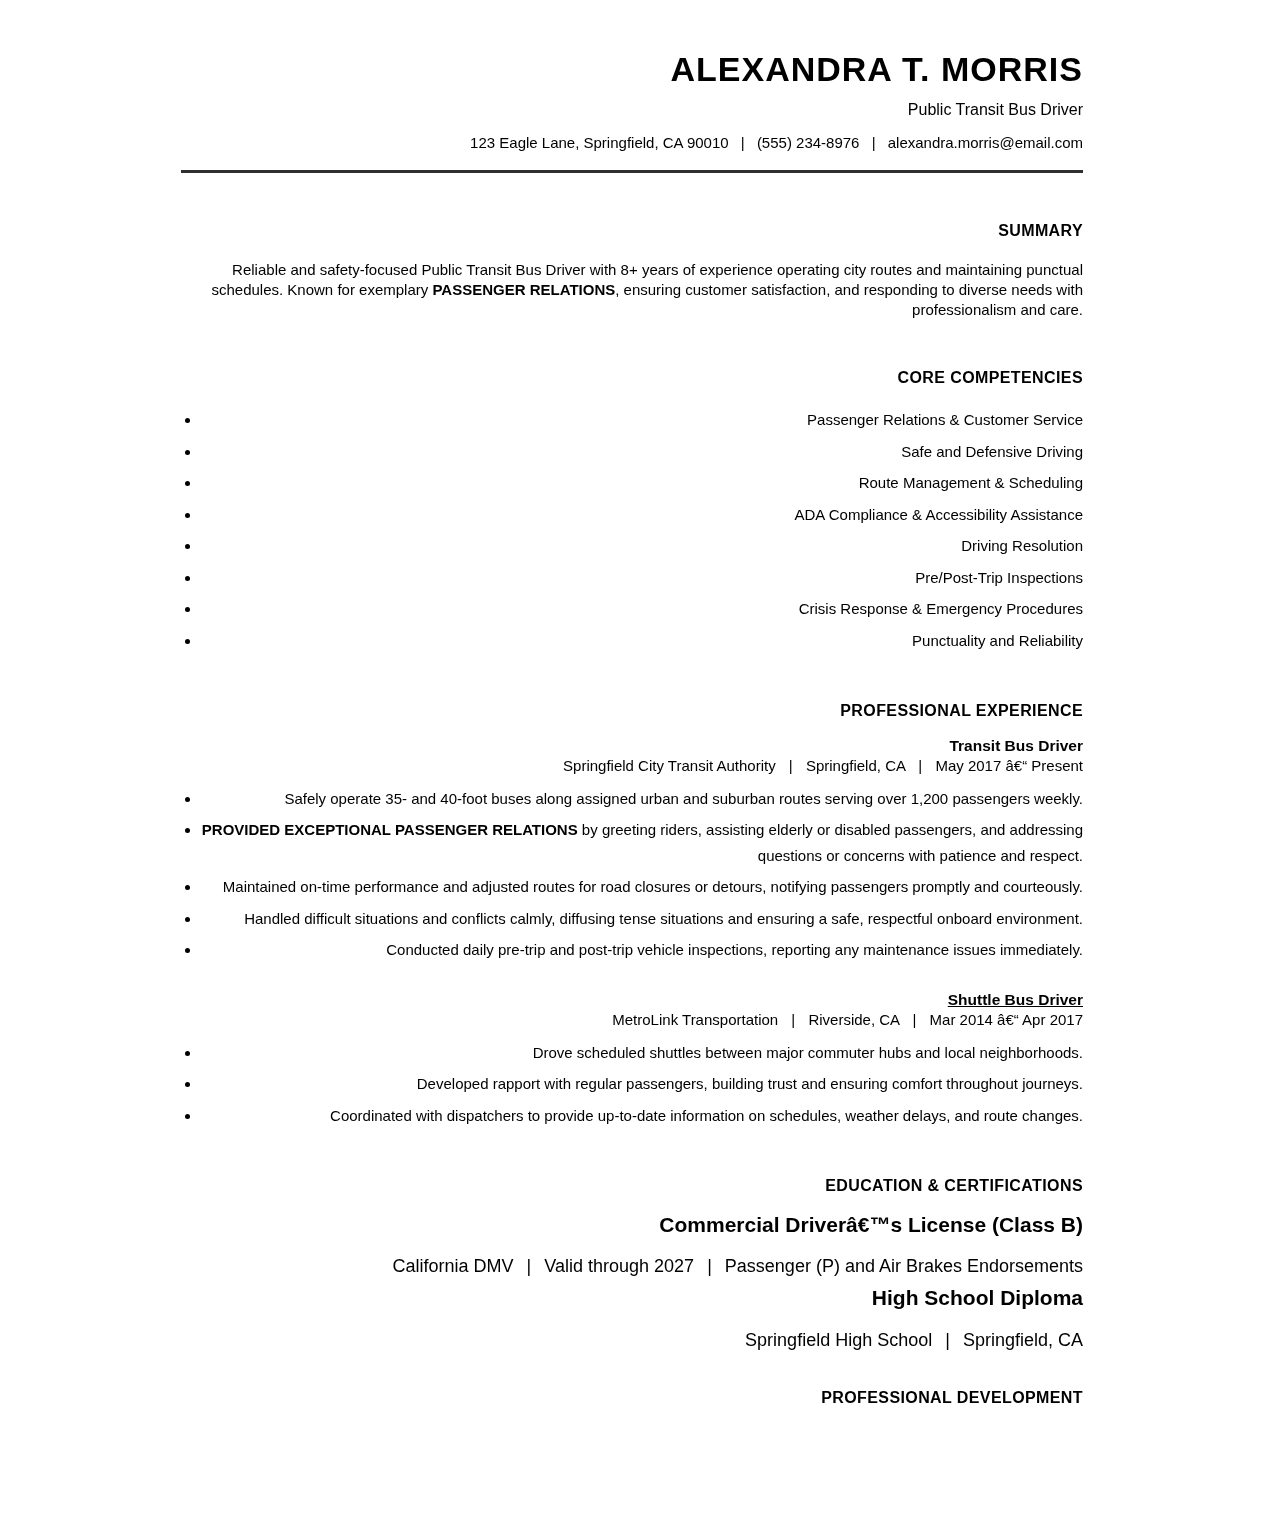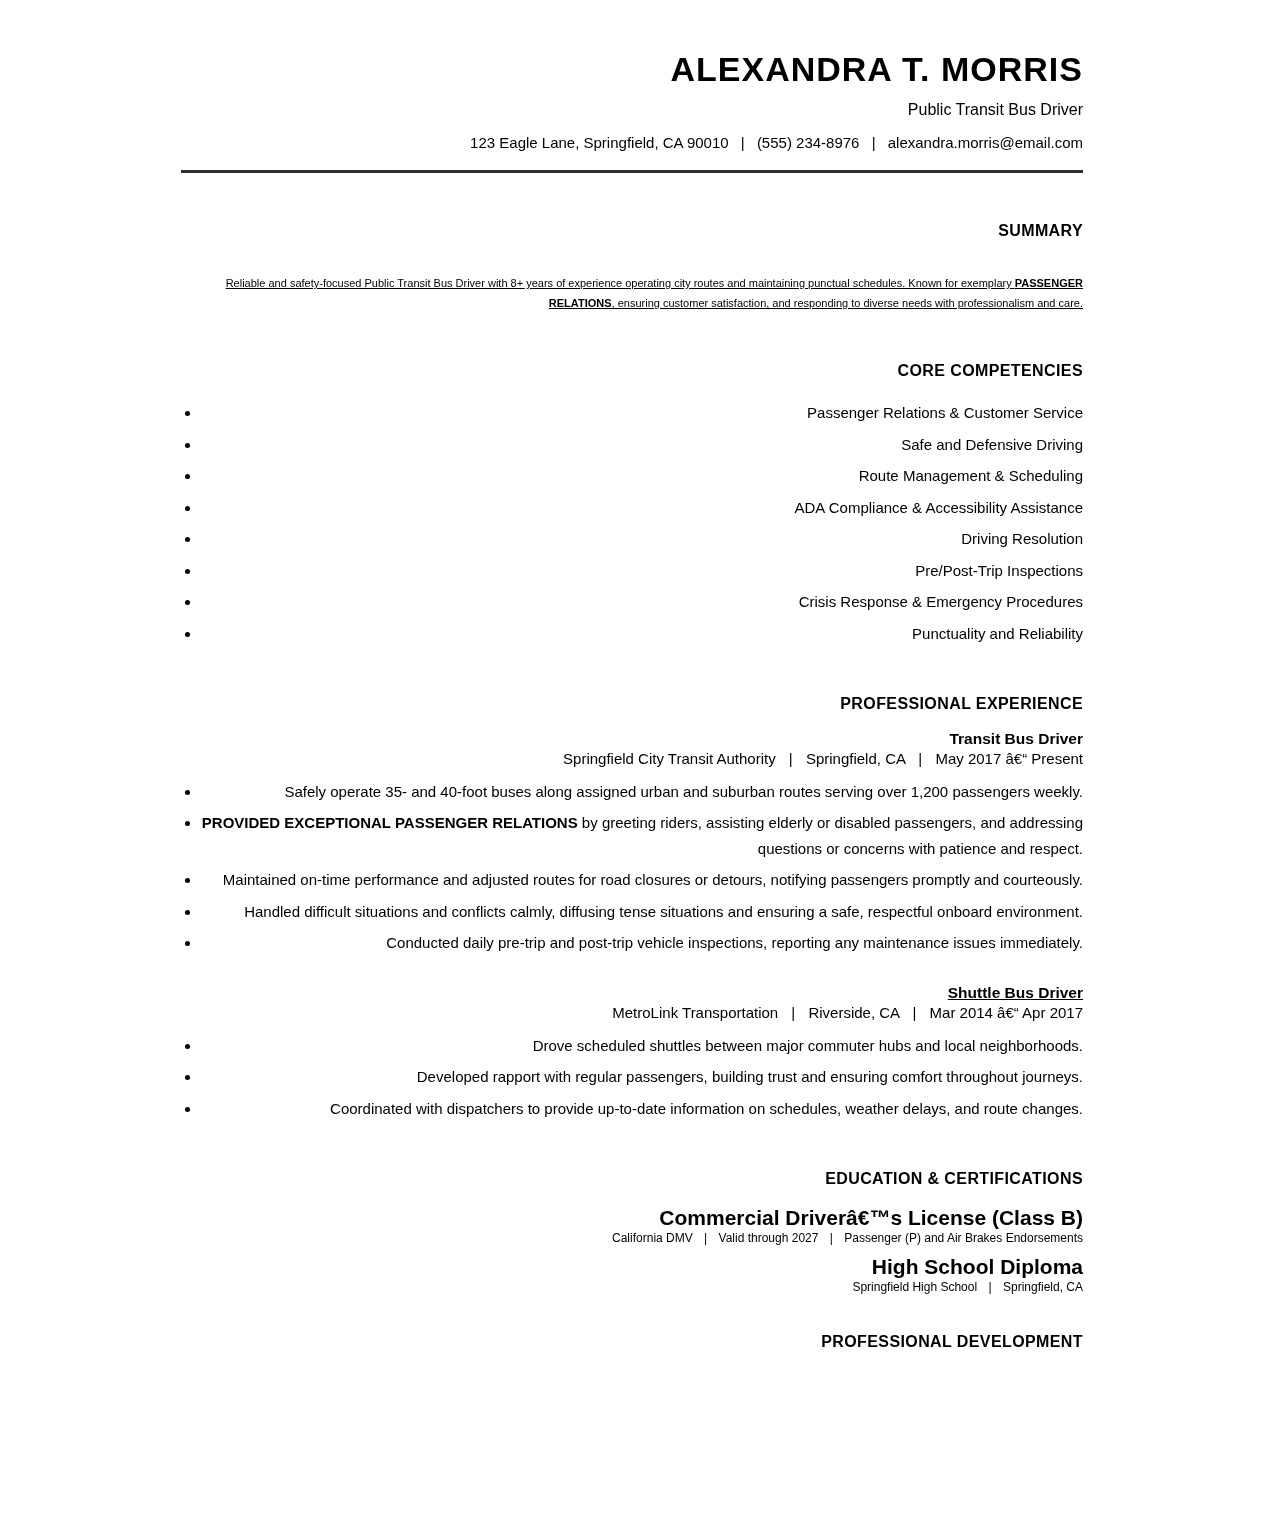--- a/index.html
+++ b/index.html
@@ -48,24 +48,23 @@
   }
   
   .section-heading {
     font-size: 16px;
     font-weight: bold;
     letter-spacing: 0.4px;
     margin: 48px 0 0 0;
     line-height: 1.2;
   }
   .summary-text {
-    font-size: 11px;
+    font-size: 15px;
     line-height: 20px;
-    margin: 33px 0 0 0;
-    text-decoration: underline;
+    margin: 20px 0 0 0;
   }
   .summary-text .b { font-weight: bold; }
   ul.plain-list {
     margin: 20px 0 0 0;
     padding: 0 0 0 20px;
   }
   ul.plain-list li {
     font-size: 15px;
     line-height: 1.7;
     margin-bottom: 6px;
@@ -90,22 +89,22 @@
   }
   
   .edu-title {
     font-size: 21px;
     font-weight: bold;
     margin: 16px 0 0 0;
     line-height: 1.25;
   }
   .edu-title.second { margin-top: 8px; }
   .edu-meta {
-    font-size: 12px;
-    margin-top: 0;
+    font-size: 18px;
+    margin-top: 17px;
     line-height: 1.25;
   }
   .edu-meta .sep { margin: 0 8px; }
   .dev-heading { margin-top: 37px; }
 </style>
 </head>
 <body>
 
 <div class="page">
 

